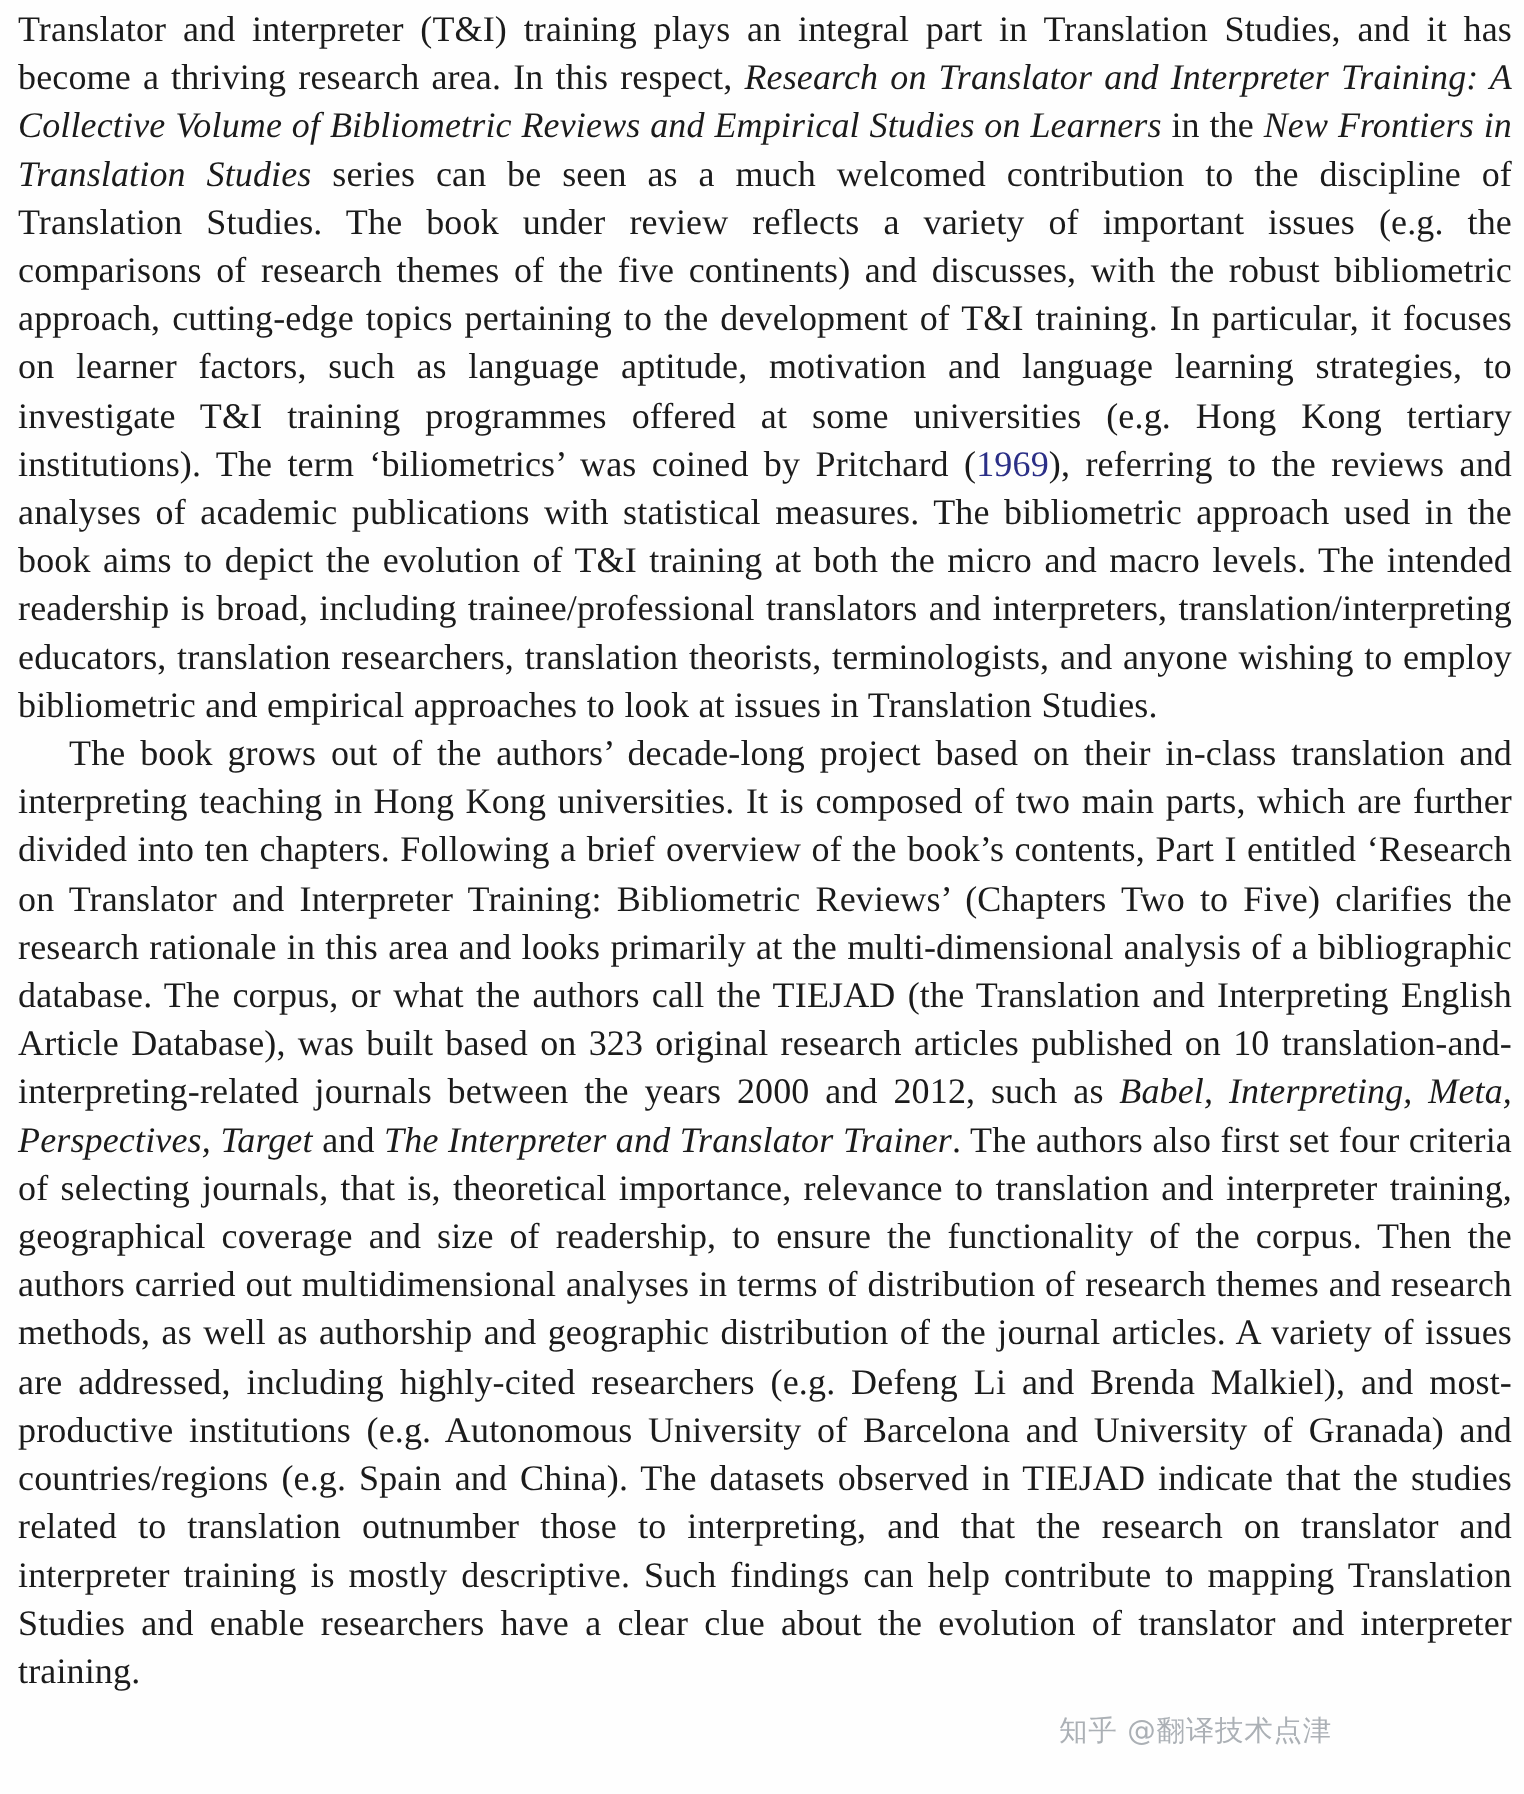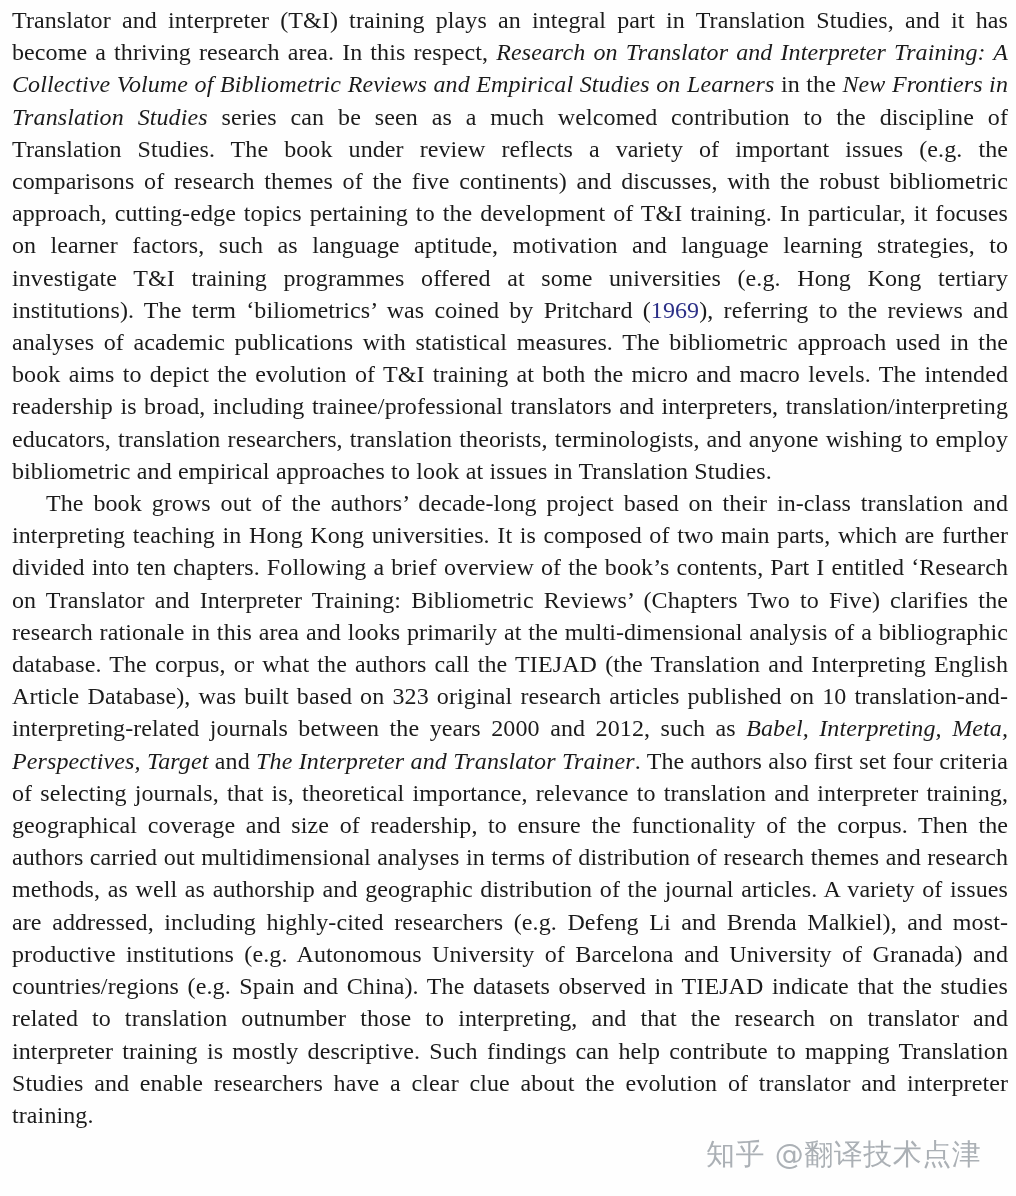--- a/index.html
+++ b/index.html
@@ -57,21 +57,21 @@
     position: absolute;
     left: 706px;
     top: 1131px;
     width: 300px;
     height: 46px;
     pointer-events: none;
     user-select: none;
   }
   .watermark .wm-text {
     font-family: "DejaVu Sans", "Liberation Sans", sans-serif;
-    font-size: 29px;
+    font-size: 19px;
     line-height: 46px;
     color: #9aa0a6;
     opacity: 0.82;
     white-space: nowrap;
     letter-spacing: 0.5px;
   }
 </style>
 </head>
 <body>
 

